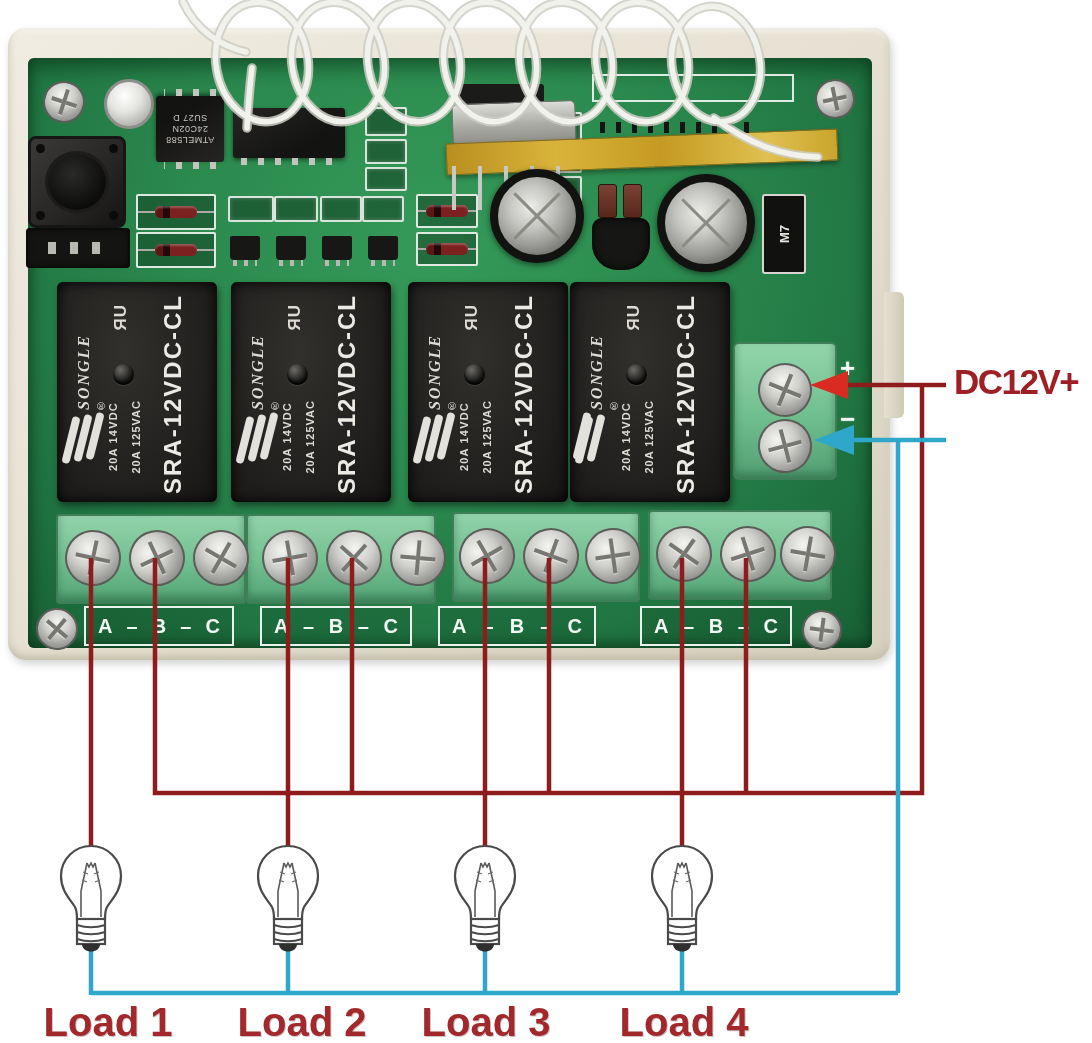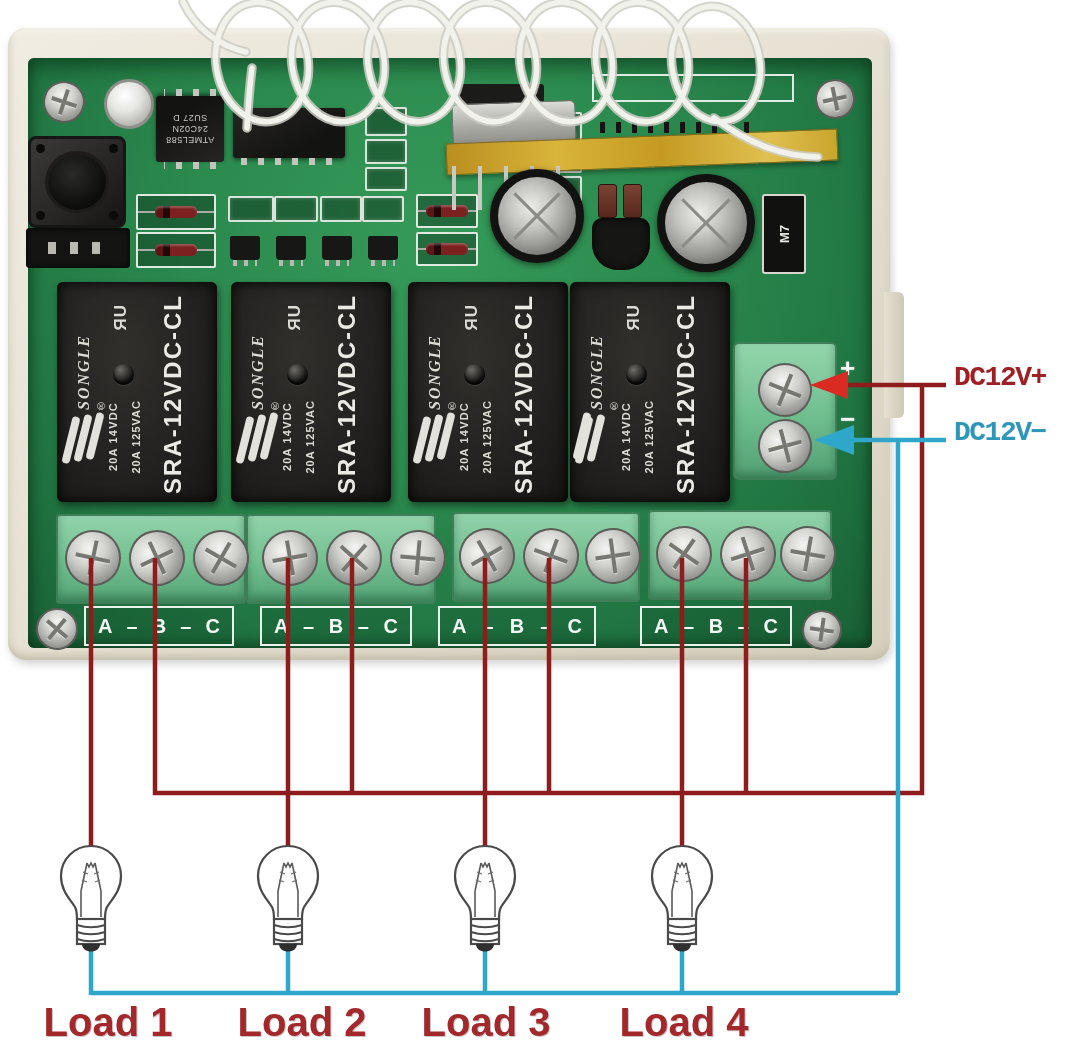--- a/index.html
+++ b/index.html
@@ -114,21 +114,21 @@
        box-shadow:inset 0 -5px 8px rgba(10,60,30,.35);}
   .tstrip{top:514px;height:86px;border-radius:4px;border:2px solid #3F7F58;
        background:linear-gradient(180deg,#92D2AB 0%,#74C192 50%,#55A577 100%);
        box-shadow:inset 0 -6px 9px rgba(10,60,30,.35);}
   .abcbox{top:606px;height:40px;border:2.5px solid #E9F3EB;background:rgba(16,70,38,.25);
        display:flex;align-items:center;justify-content:space-between;padding:0 12px;box-sizing:border-box;
        color:#F2F8F3;font-weight:bold;font-size:20px;}
   .pcbmark{color:#F4F8F4;font-weight:bold;font-size:26px;line-height:1;text-shadow:0 0 2px rgba(255,255,255,.4);}
 
   
-  .dclabel{font-weight:bold;font-size:28px;letter-spacing:-1.5px;white-space:nowrap;font-family:Liberation Mono, monospace;}
+  .dclabel{font-weight:bold;font-size:35px;letter-spacing:-1.5px;white-space:nowrap;}
   .dcplus{left:954px;top:362px;color:#9E1F24;}
   .dcminus{left:954px;top:417px;color:#2E96B8;}
   .loadlabel{top:1000px;width:140px;text-align:center;font-weight:bold;font-size:40px;
        color:#A3282C;text-shadow:1px 1px 0 rgba(60,10,10,.25);white-space:nowrap;}
   svg.overlay{position:absolute;left:0;top:0;pointer-events:none;}
 </style>
 </head>
 <body>
 
 <div class="stage">
@@ -319,21 +319,20 @@
   </div>
   <div class="abs abcbox" style="left:640px;width:152px;">
     <span>A</span>
     <span>–</span>
     <span>B</span>
     <span>–</span>
     <span>C</span>
   </div>
 
   <div class="abs dclabel dcplus">DC12V+</div>
-  <div class="abs dclabel dcminus">DC12V−</div>
   <div class="abs loadlabel" style="left:38px;">Load 1</div>
   <div class="abs loadlabel" style="left:232px;">Load 2</div>
   <div class="abs loadlabel" style="left:416px;">Load 3</div>
   <div class="abs loadlabel" style="left:614px;">Load 4</div>
 
   <svg class="overlay" width="1092" height="1043" viewBox="0 0 1092 1043">
 
     <g>
       <g stroke="#CDCDC5" stroke-width="9.5" fill="none" opacity="0.85" stroke-linecap="round">
         <path d="M183,2 C196,30 220,46 246,52"></path>

